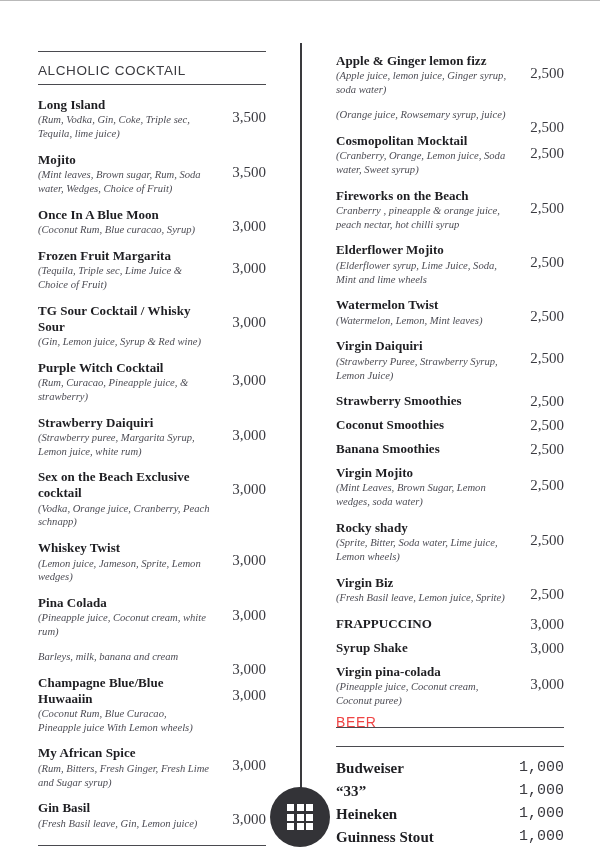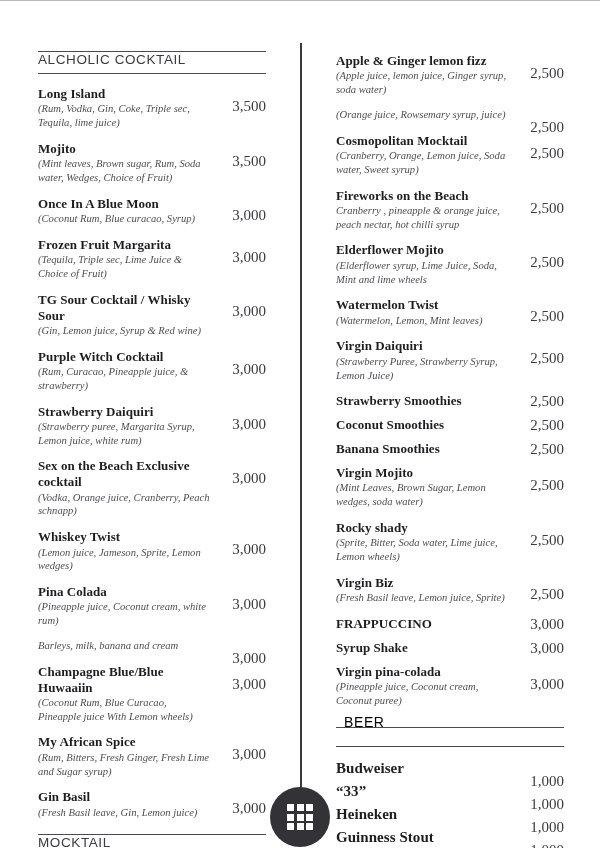--- a/index.html
+++ b/index.html
@@ -42,41 +42,41 @@
   }
   .col-left  { left: 38px; }
   .col-right { left: 336px; top: 52px; }
 
   
   .section-head {
     font-family: "Liberation Sans", sans-serif;
     font-size: 13.5px;
     letter-spacing: 0.6px;
     color: #3b3b40;
-    padding: 0 0 4px 0;
+    padding: 11px 0 4px 0;
     border-top: 1.6px solid #4a4a4f;
     border-bottom: 1.6px solid #4a4a4f;
     margin: 0 0 12px 0;
     line-height: 1.25;
   }
   .section-head.spaced { margin-top: 14px; }
 
   
   .beer-block {
     position: relative;
     margin-top: 2px;
   }
   .beer-label {
     position: absolute;
     top: -12px;
-    left: 8px;
+    left: 0;
     font-family: "Liberation Sans", sans-serif;
     font-size: 14px;
     letter-spacing: 0.6px;
-    color: #000000;
+    color: #ef4444;
     line-height: 1.1;
   }
   .beer-rule-top {
     border-top: 1.4px solid #4a4a4f;
     height: 0;
     margin-top: 20px;
   }
   .beer-rule-bottom {
     border-top: 1.4px solid #4a4a4f;
     height: 0;
@@ -121,21 +121,21 @@
   .item.desc-one .item-price { top: 11px; }
 
   
   .beer-row {
     position: relative;
     padding-right: 56px;
     margin-bottom: 0px;
     line-height: 1.42;
   }
   .beer-row .item-name { font-size: 15px; }
-  .beer-row .item-price { top: 14px; }
+  .beer-row .item-price { top: 0px; font-family: Liberation Mono, monospace; }
 
   
   .fab {
     position: absolute;
     left: 270px;
     top: 786px;
     width: 60px;
     height: 60px;
     border-radius: 50%;
     background: #333337;

